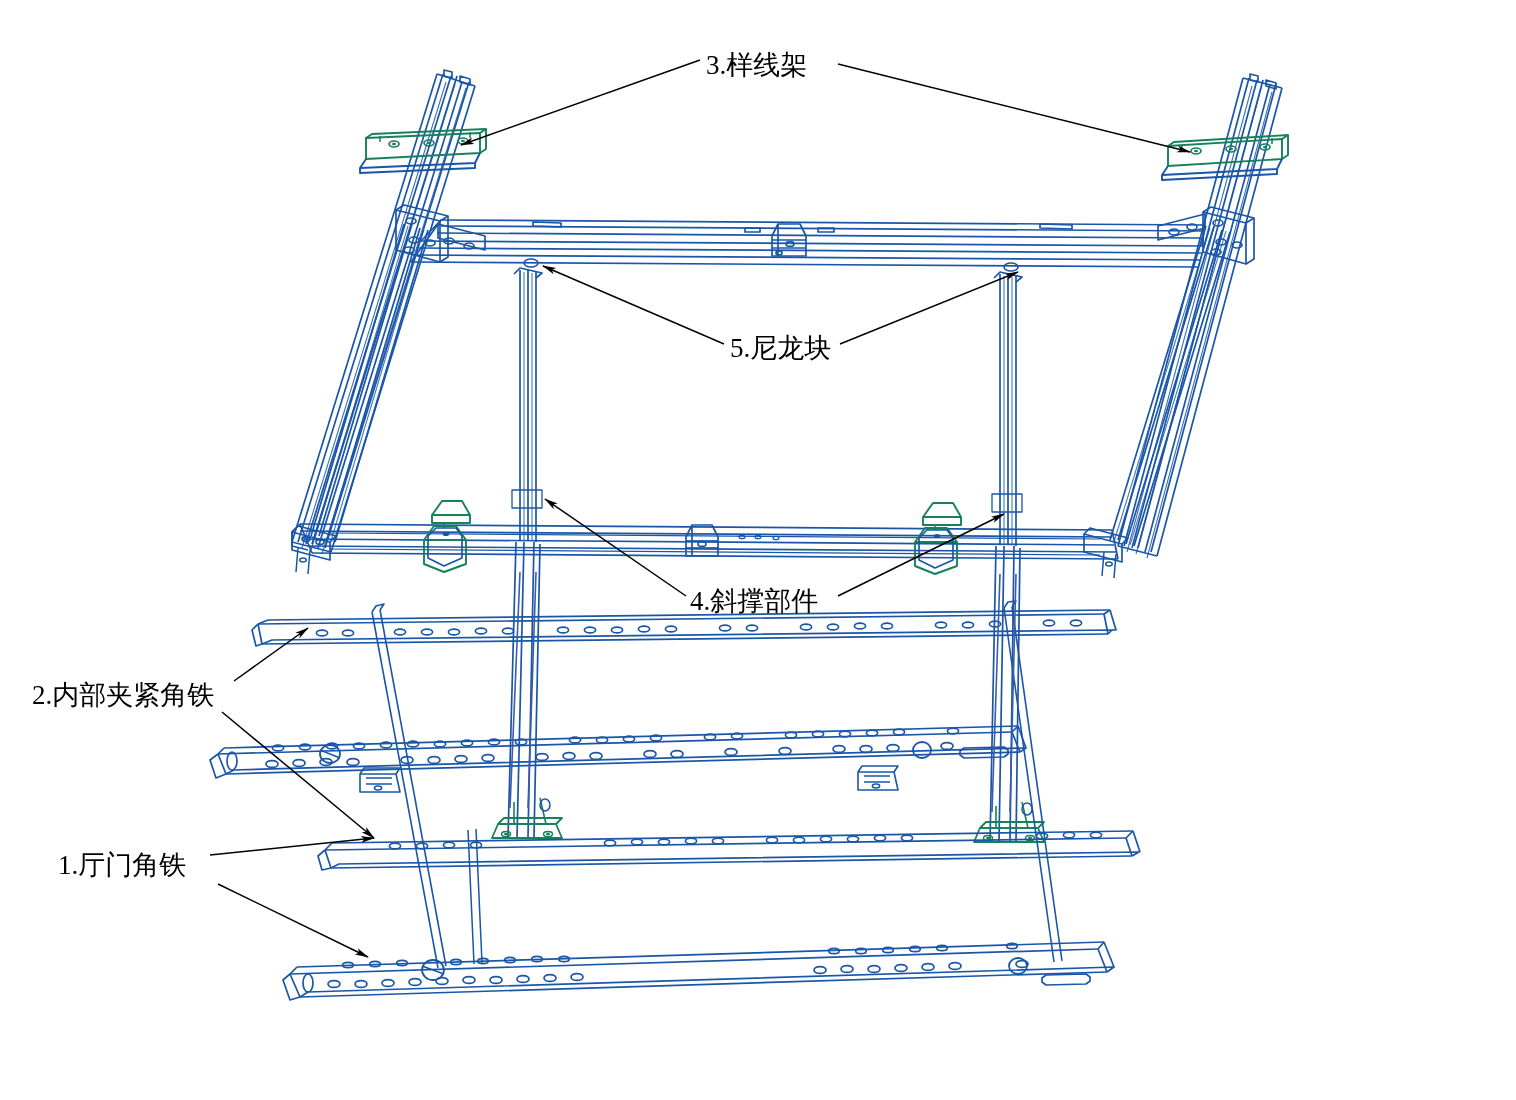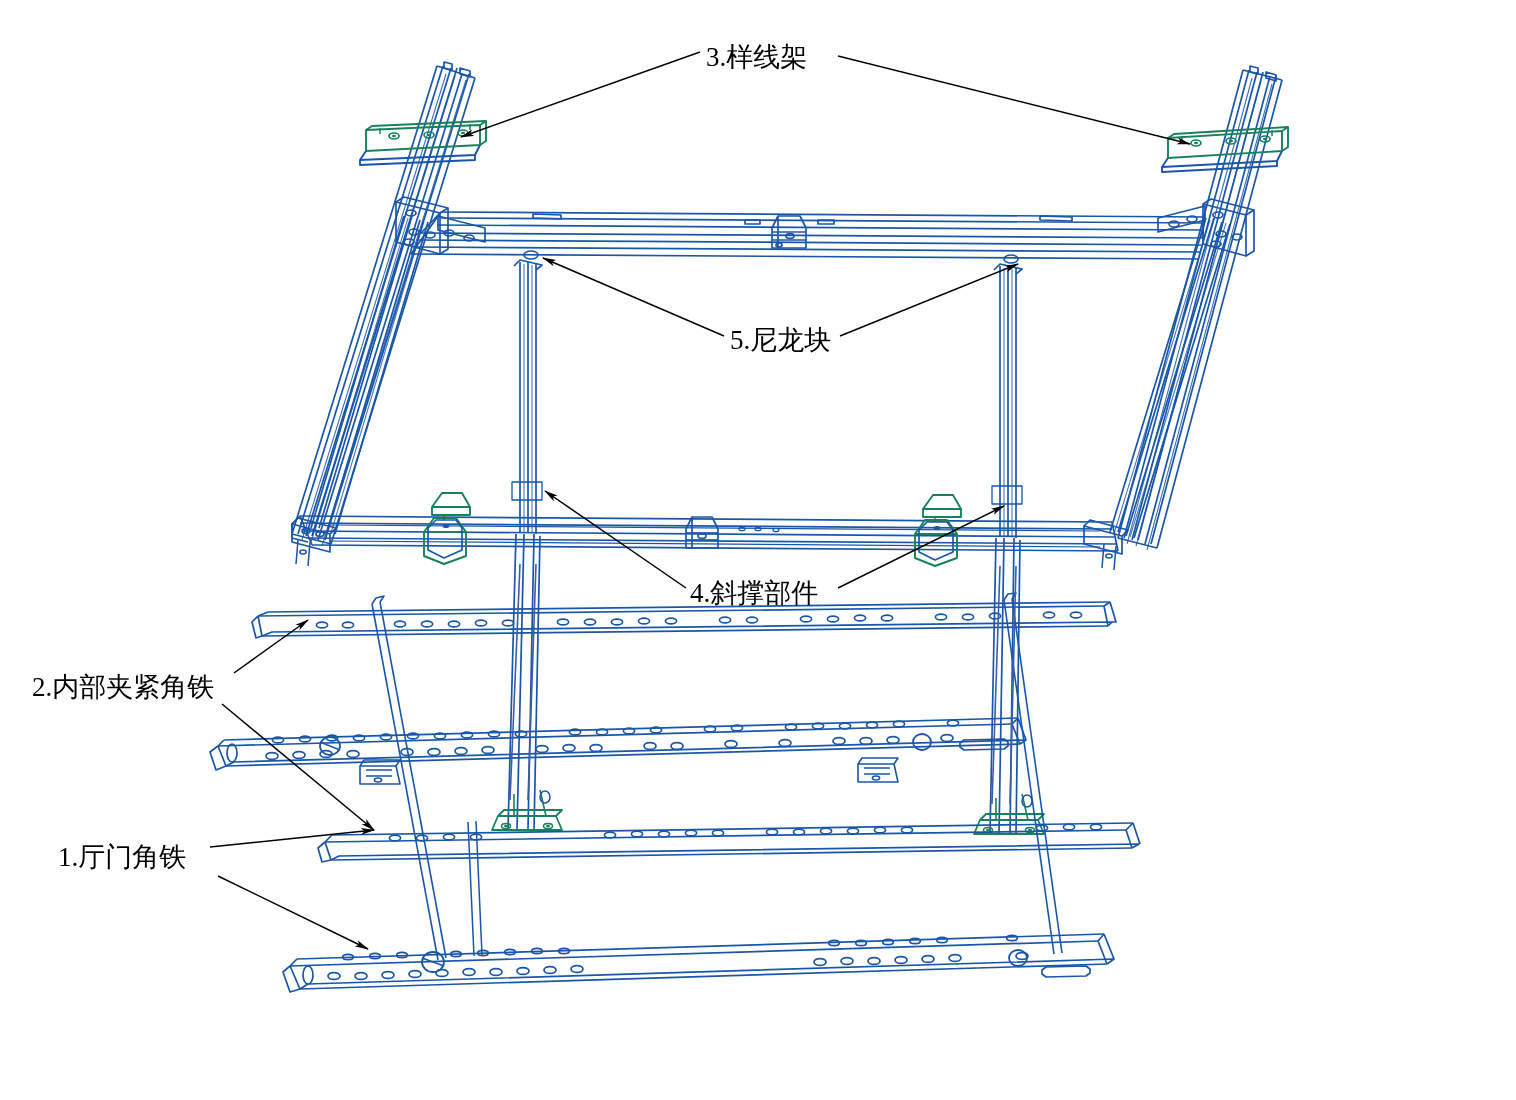--- a/index.html
+++ b/index.html
@@ -9,21 +9,21 @@
   }
   body {
     width: 1516px;
     height: 1100px;
     position: relative;
     overflow: hidden;
     font-family: "Liberation Serif", "DejaVu Serif", serif;
   }
   #drawing-root {
     position: absolute;
-    left: 0; top: 4px;
+    left: 0; top: 12px;
     width: 1516px;
     height: 844px;
   }
   svg.cad {
     display: block;
     width: 1516px;
     height: 1100px;
   }
   .callout-text {
     font-family: "Liberation Serif", "DejaVu Serif", serif;

